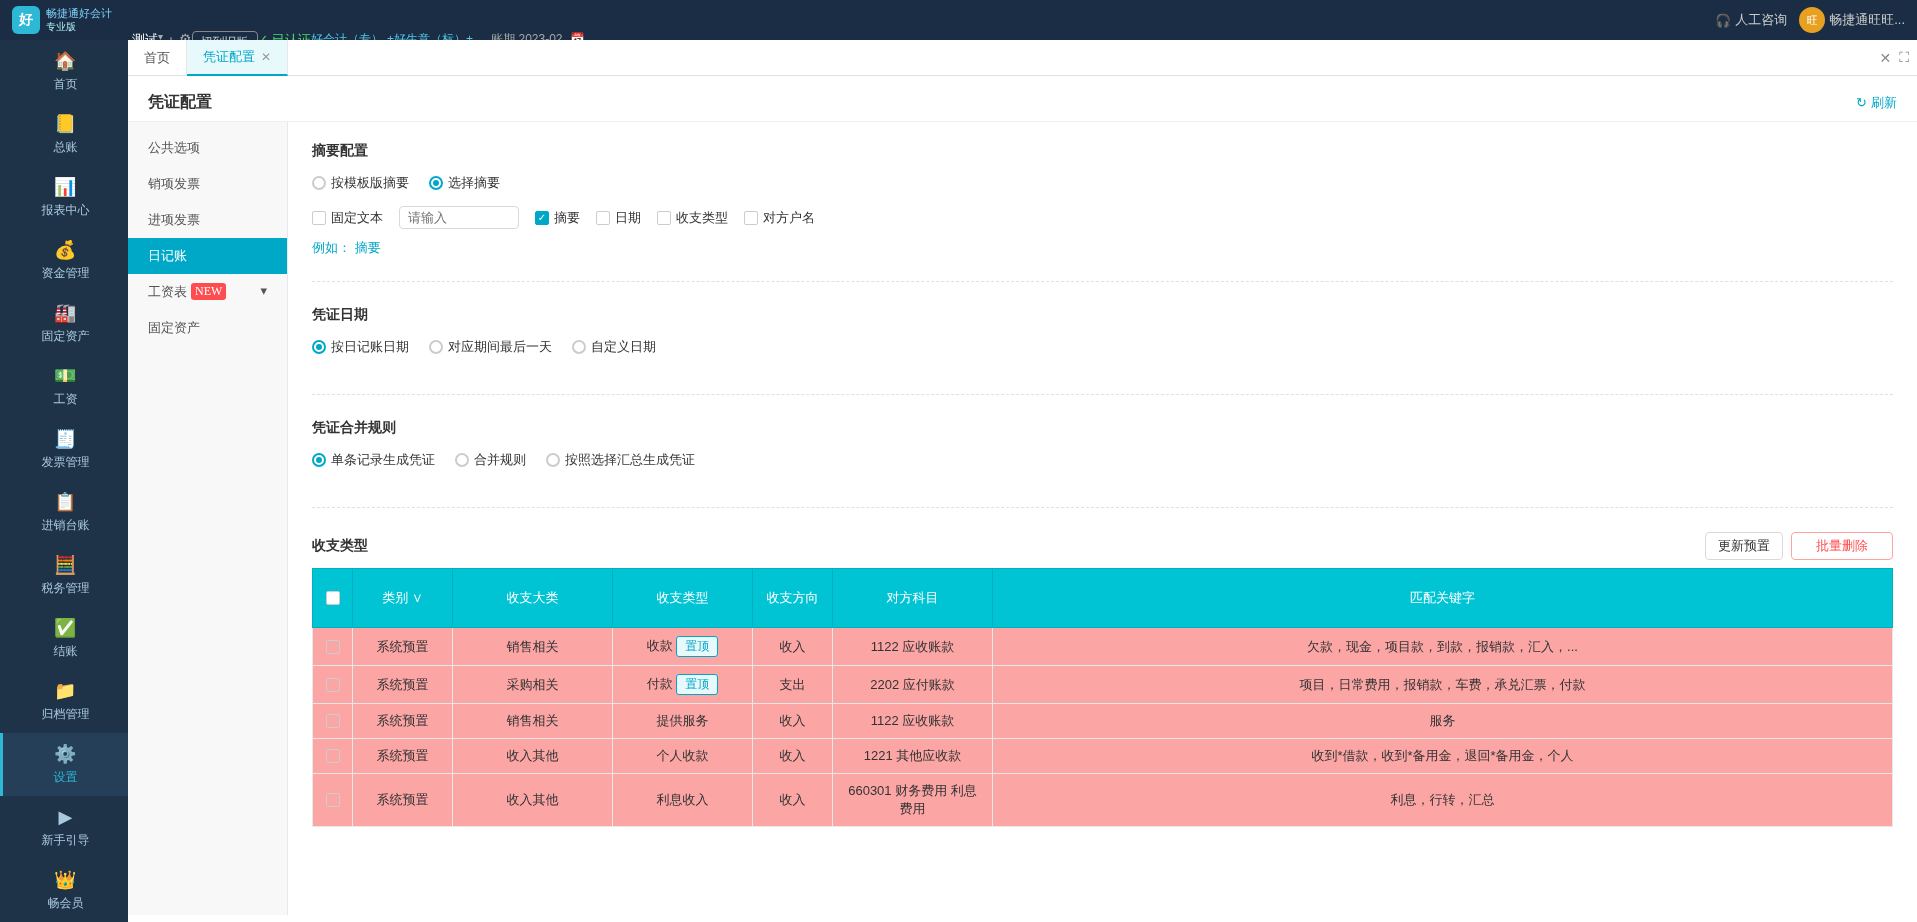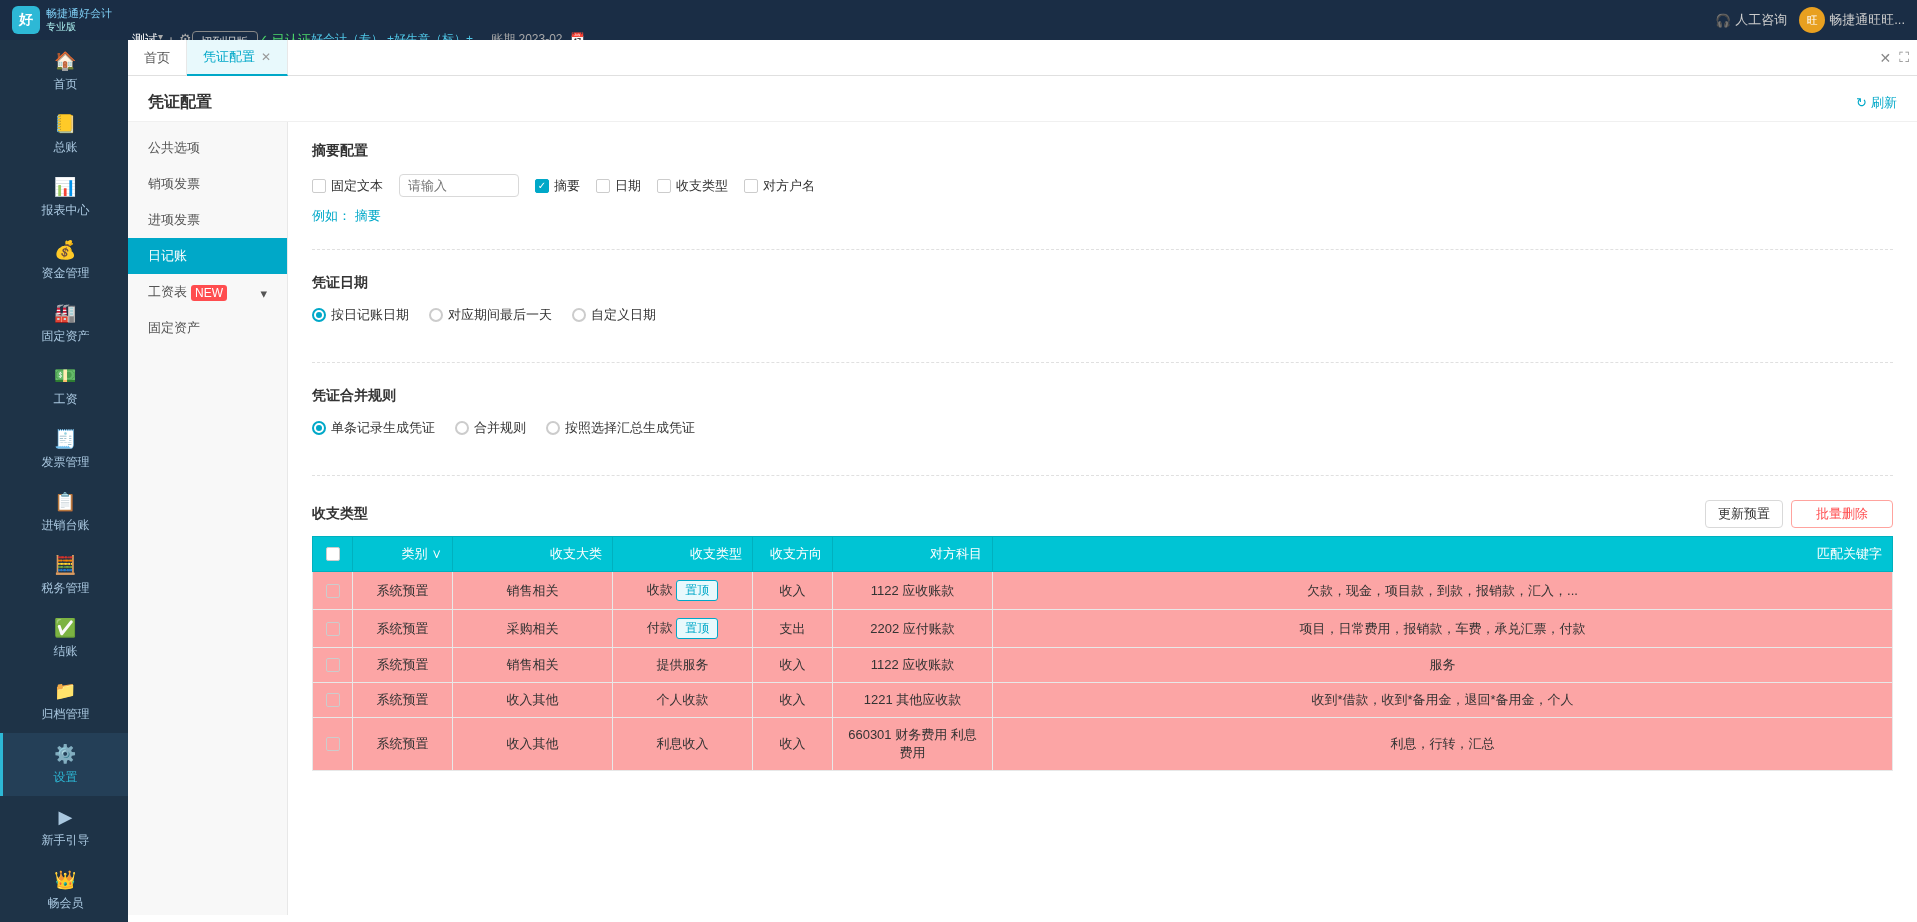--- a/index.html
+++ b/index.html
@@ -186,22 +186,23 @@
       border-right: 1px solid #e8e8e8;
       padding: 8px 0;
       flex-shrink: 0;
     }
     .left-nav-item {
       padding: 9px 20px;
       font-size: 13px;
       cursor: pointer;
       color: #555;
       display: flex;
-      align-items: flex-end;
+      align-items: flex-start;
       gap: 4px;
+      font-family: Liberation Serif, serif;
     }
     .left-nav-item.active { background: #00a8c8; color: #fff; }
     .new-badge {
       background: #ff4d4f;
       color: white;
       font-size: 12px;
       padding: 1px 4px;
       border-radius: 3px;
     }
     .left-nav-arrow { margin-left: auto; }
@@ -319,22 +320,22 @@
     }
 
     .data-table {
       width: 100%;
       border-collapse: collapse;
       font-size: 13px;
     }
     .data-table th {
       background: #00c4d4;
       color: white;
-      padding: 8px 10px;
-      text-align: right;
+      padding: 20px 10px;
+      text-align: center;
       font-weight: normal;
       border: 1px solid #00b0be;
     }
     .data-table td {
       padding: 8px 10px;
       border: 1px solid #e8e8e8;
       text-align: center;
       color: #333;
       background: #fca5a5;
     }
@@ -504,20 +505,30 @@
           </div>
           <div class="left-nav-item">
             <span>固定资产</span>
           </div>
         </div>
 
         <div class="right-content">
 
           <div class="section">
             <div class="section-title">摘要配置</div>
+            <div class="radio-group">
+              <label class="radio-label">
+                <div class="radio-dot"></div>
+                <span>按模板版摘要</span>
+              </label>
+              <label class="radio-label">
+                <div class="radio-dot checked"></div>
+                <span>选择摘要</span>
+              </label>
+            </div>
             <div class="checkbox-row">
               <label class="checkbox-label">
                 <div class="checkbox-box"></div>
                 <span>固定文本</span>
               </label>
               <input class="text-input" type="text" placeholder="请输入" style="">
               <label class="checkbox-label">
                 <div class="checkbox-box checked">✓</div>
                 <span>摘要</span>
               </label>

